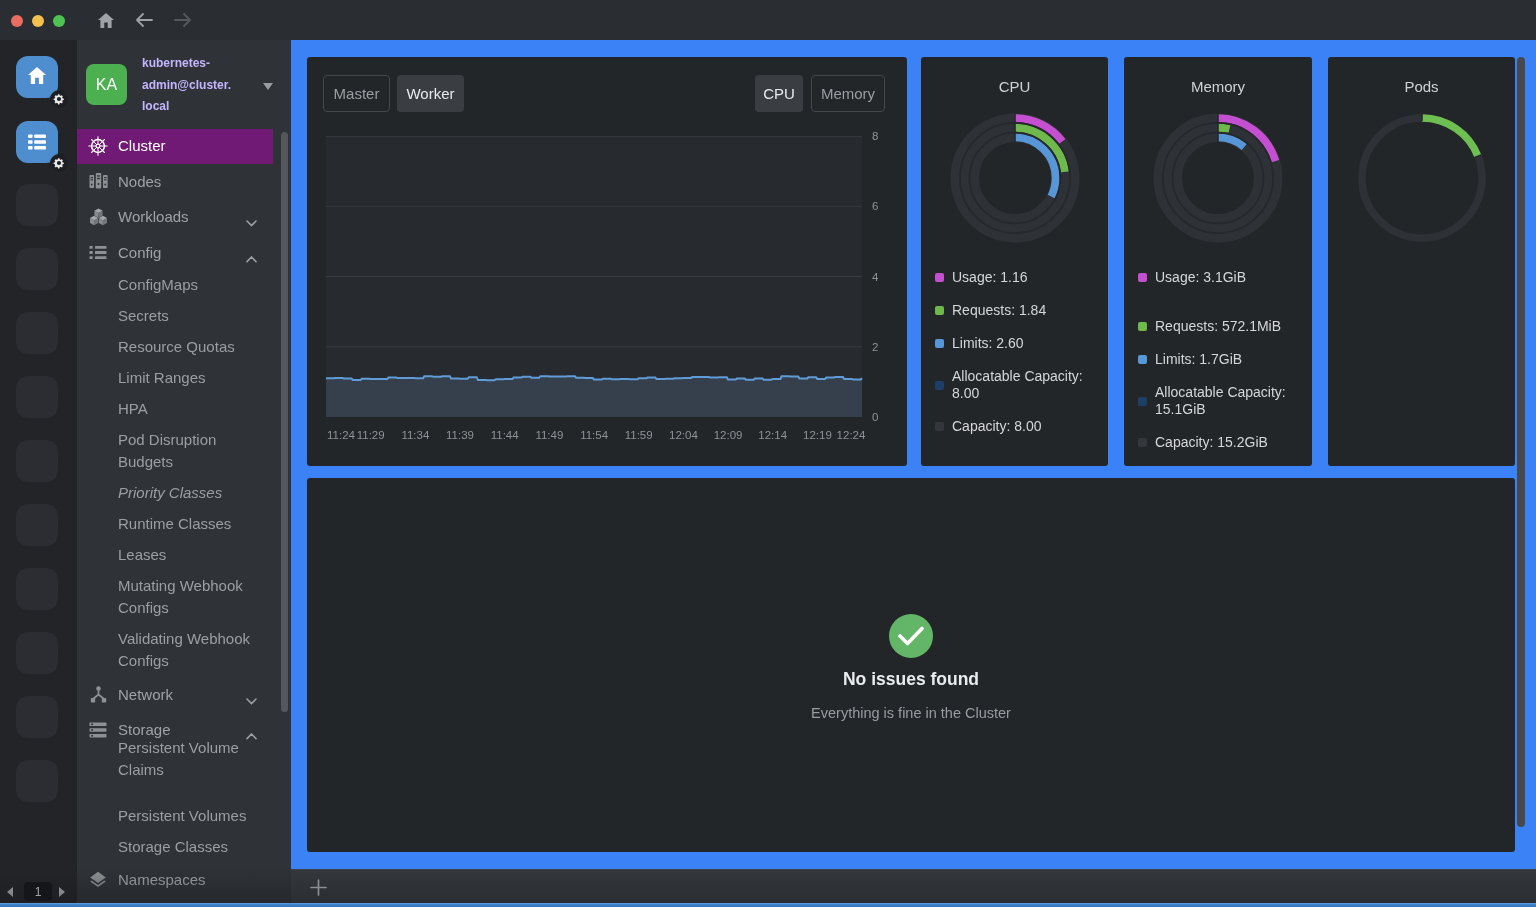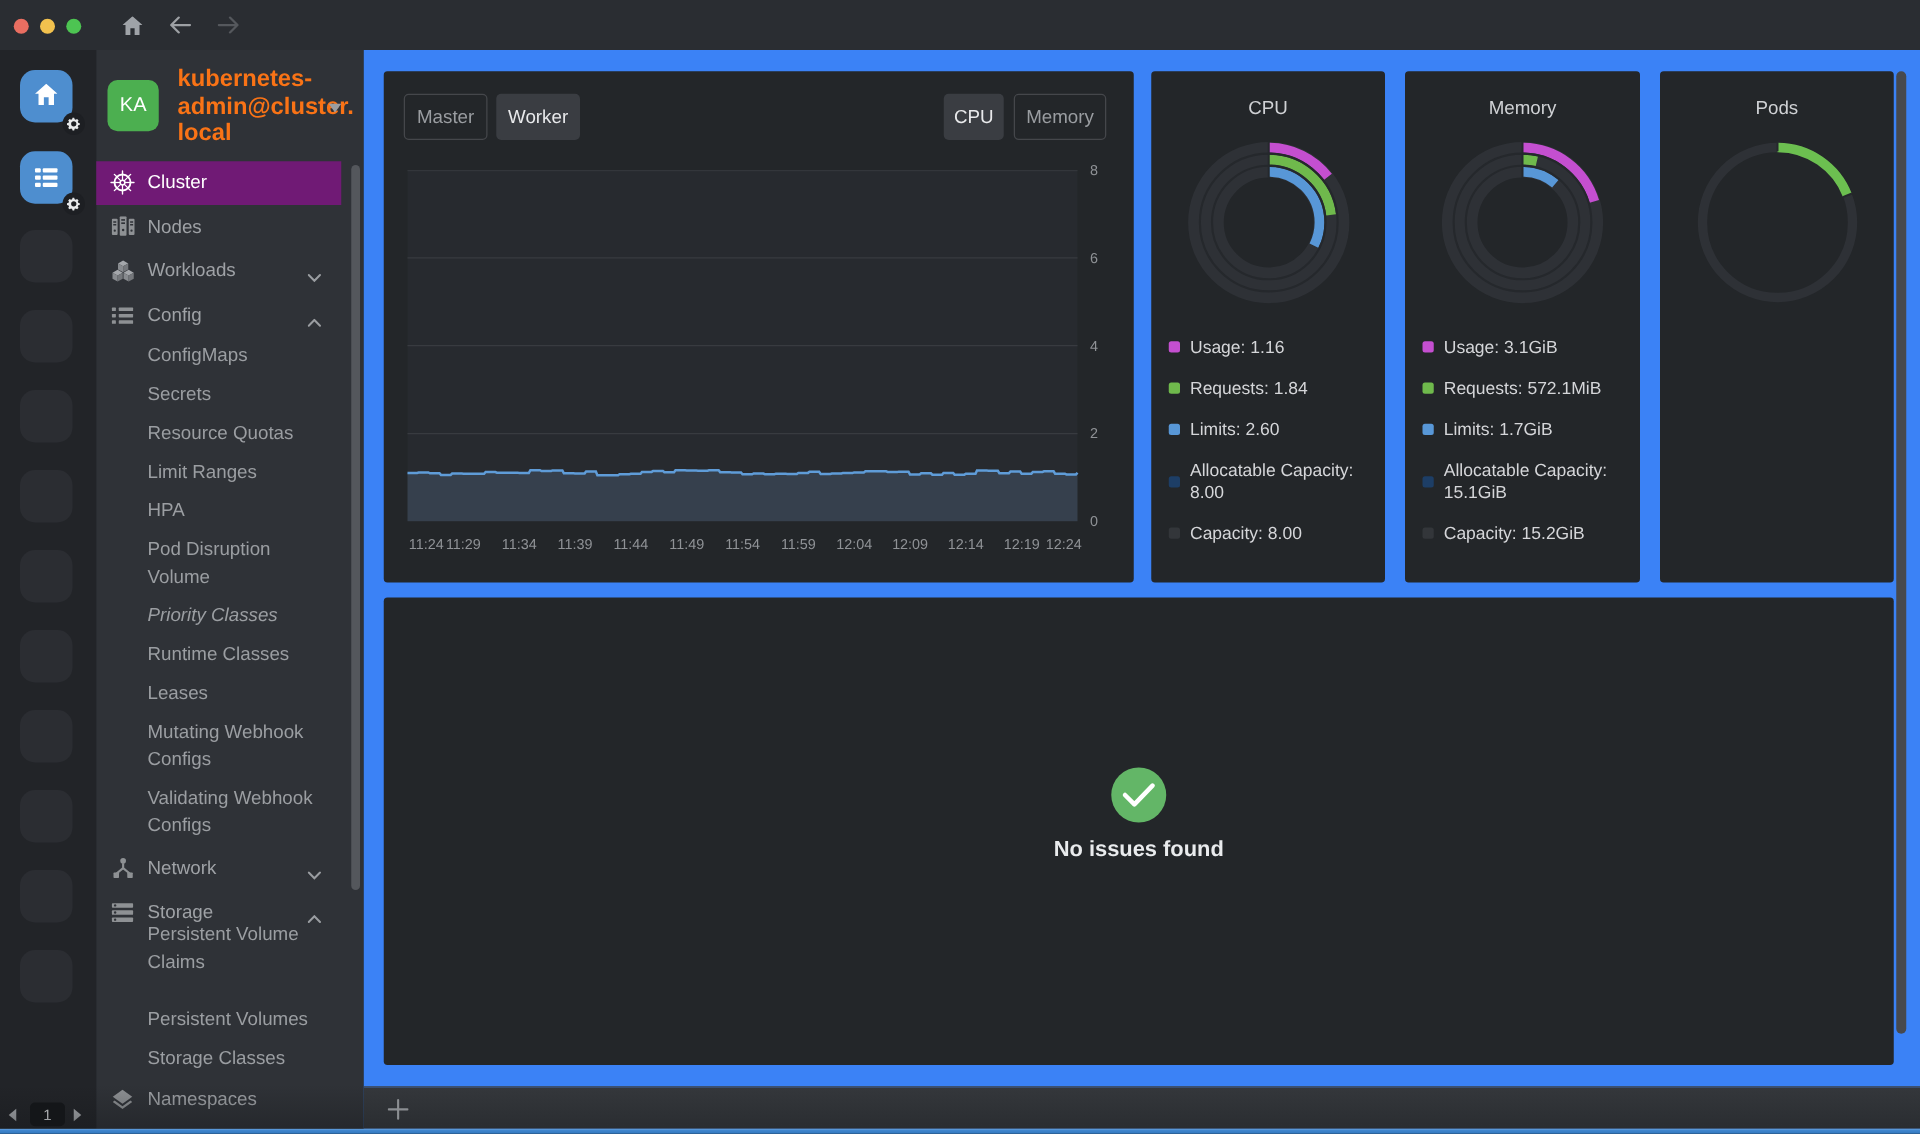--- a/index.html
+++ b/index.html
@@ -90,21 +90,21 @@
     </svg>
   <div class="abs" style="left:24px;top:842px;width:28px;height:19px;background:#141619;border-radius:4px;color:#d2d4d7;font-size:12px;display:flex;align-items:center;justify-content:center;">1</div>
   <svg class="abs" style="left:58px;top:846px" width="8" height="12" viewBox="0 0 8 12">
       <path d="M1 1 L7 6 L1 11 Z" fill="#a8abaf"></path>
     </svg>
 </div>
 
 <div id="sidebar">
 
   <div class="abs" style="left:9px;top:24px;width:41px;height:41px;border-radius:8px;background:#4caf50;color:#fff;font-size:16px;display:flex;align-items:center;justify-content:center;">KA</div>
-  <div class="abs" style="left:65px;top:13px;width:125px;color:#f97316;font-weight:bold;font-size:19px;line-height:21.5px;">kubernetes-<br>admin@cluster.<br>local</div>
+  <div class="abs" style="left:65px;top:13px;width:125px;color:#c4b5fd;font-weight:bold;font-size:12px;line-height:21.5px;">kubernetes-<br>admin@cluster.<br>local</div>
   <div class="abs" style="left:186px;top:43px;width:0;height:0;border-left:5.5px solid transparent;border-right:5.5px solid transparent;border-top:7px solid #9a9da1;"></div>
   <div id="nav">
     <div class="navrow" style="top:88.5px;height:35px;background:#701a75;color:#fff;">
       <span class="ic">
           <svg width="20" height="20" viewBox="0 0 20 20" fill="none">
             <circle cx="10" cy="10" r="6.4" stroke="#fff" stroke-width="1.5"></circle>
             <line x1="16.40" y1="10.00" x2="19.20" y2="10.00" stroke="#fff" stroke-width="1.1" stroke-linecap="round"></line>
             <line x1="14.53" y1="14.53" x2="16.51" y2="16.51" stroke="#fff" stroke-width="1.1" stroke-linecap="round"></line>
             <line x1="10.00" y1="16.40" x2="10.00" y2="19.20" stroke="#fff" stroke-width="1.1" stroke-linecap="round"></line>
             <line x1="5.47" y1="14.53" x2="3.49" y2="16.51" stroke="#fff" stroke-width="1.1" stroke-linecap="round"></line>
@@ -200,21 +200,21 @@
     <div class="subrow" style="top:291.6px;height:30.8px;">
         <span class="lbl">Resource Quotas</span>
       </div>
     <div class="subrow" style="top:323px;height:30.8px;">
         <span class="lbl">Limit Ranges</span>
       </div>
     <div class="subrow" style="top:353.2px;height:30.8px;">
         <span class="lbl">HPA</span>
       </div>
     <div class="subrow" style="top:384px;height:53.6px;">
-        <span class="lbl">Pod Disruption Volume</span>
+        <span class="lbl">Pod Disruption Budgets</span>
       </div>
     <div class="subrow" style="top:437.6px;height:30.8px;font-style:italic;">
         <span class="lbl">Priority Classes</span>
       </div>
     <div class="subrow" style="top:468.4px;height:30.8px;">
         <span class="lbl">Runtime Classes</span>
       </div>
     <div class="subrow" style="top:499.2px;height:30.8px;">
         <span class="lbl">Leases</span>
       </div>
@@ -359,21 +359,21 @@
     <div class="abs" style="left:27px;top:53.7px;"><svg width="134" height="134" viewBox="0 0 134 134">
           <circle cx="67" cy="67" r="50.25" fill="none" stroke="#2e3136" stroke-width="28.5"></circle>
           <circle cx="67" cy="67" r="59.9" fill="none" stroke="#c44fd0" stroke-width="7.8" stroke-dasharray="76.8 299.6" transform="rotate(-90 67 67)"></circle>
           <circle cx="67" cy="67" r="50.25" fill="none" stroke="#6fb94c" stroke-width="7.8" stroke-dasharray="11.6 304.1" transform="rotate(-90 67 67)"></circle>
           <circle cx="67" cy="67" r="40.6" fill="none" stroke="#5897d7" stroke-width="7.8" stroke-dasharray="28.5 226.6" transform="rotate(-90 67 67)"></circle>
           <circle cx="67" cy="67" r="55.1" fill="none" stroke="#25282c" stroke-width="1.7"></circle>
           <circle cx="67" cy="67" r="45.4" fill="none" stroke="#25282c" stroke-width="1.7"></circle>
           <line x1="67" y1="2.2" x2="67" y2="31.5" stroke="#25282c" stroke-width="1.6"></line>
         </svg></div>
     <div class="legend">
-        <div class="legrow" style="height:17px;margin-bottom:16px;">
+        <div class="legrow" style="height:17px;margin-bottom:32px;">
           <span class="legsq" style="background:#c44fd0;"></span>
           <span class="legtxt">Usage: 3.1GiB</span>
         </div>
         <div class="legrow" style="height:17px;margin-bottom:16px;">
           <span class="legsq" style="background:#6fb94c;"></span>
           <span class="legtxt">Requests: 572.1MiB</span>
         </div>
         <div class="legrow" style="height:17px;margin-bottom:16px;">
           <span class="legsq" style="background:#5897d7;"></span>
           <span class="legtxt">Limits: 1.7GiB</span>
@@ -399,20 +399,21 @@
         </svg></div>
   </div>
 
   <div class="panel" style="left:16px;top:438px;width:1208px;height:374px;">
     <div class="abs" style="left:582px;top:136px;width:44px;height:44px;border-radius:50%;background:#63b667;">
       <svg class="abs" style="left:9px;top:12px" width="26" height="20" viewBox="0 0 26 20">
           <path d="M2 10 L9.5 17.5 L24 2.5" stroke="#fff" stroke-width="3.6" fill="none" stroke-linecap="round" stroke-linejoin="round"></path>
         </svg>
     </div>
     <div class="abs" style="left:0;top:191px;width:1208px;text-align:center;color:#e9ebed;font-size:17.5px;font-weight:bold;">No issues found</div>
+    <div class="abs" style="left:0;top:227px;width:1208px;text-align:center;color:#989ba0;font-size:14.5px;">Everything is fine in the Cluster</div>
   </div>
 
   <div class="abs" style="left:0;top:829px;width:1245px;height:34px;background:linear-gradient(#34373b,#2a2d31);border-top:1px solid #3e4145;">
     <svg class="abs" style="left:19px;top:9px" width="17" height="17" viewBox="0 0 17 17">
         <path d="M8.5 1 V16 M1 8.5 H16" stroke="#8b8e92" stroke-width="1.7" stroke-linecap="round"></path>
       </svg>
   </div>
 
   <div class="abs" style="left:1226px;top:17px;width:8px;height:770px;border-radius:4px;background:#47494e;"></div>
 </div>

